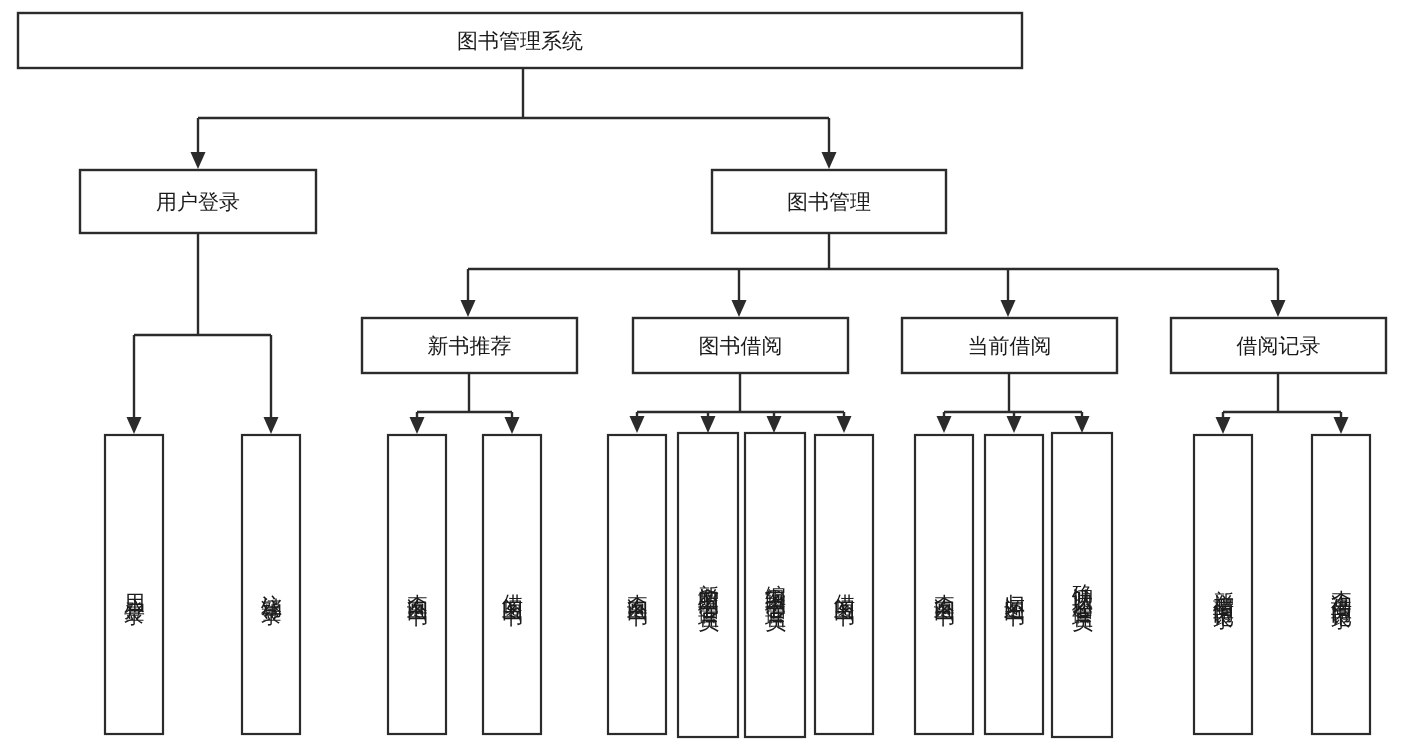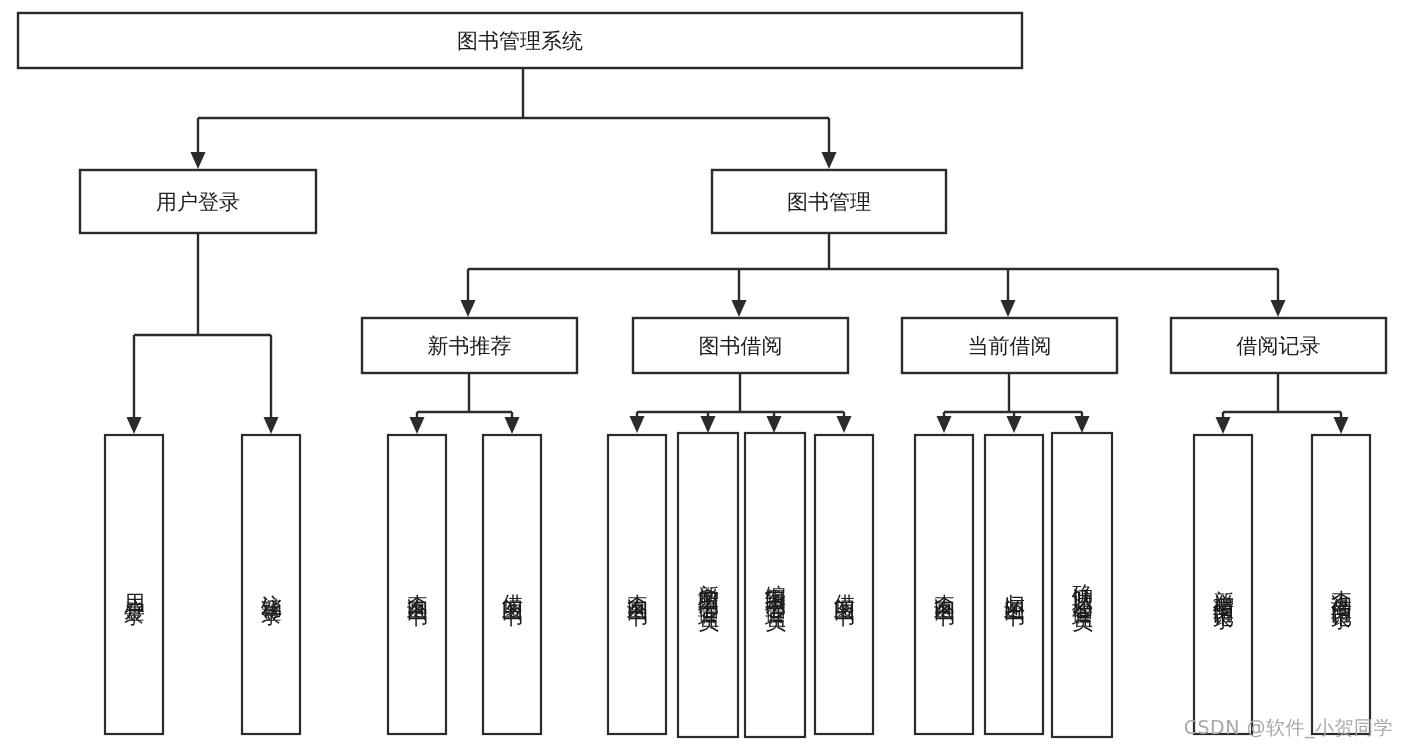--- a/index.html
+++ b/index.html
@@ -230,15 +230,14 @@
         <span class="vlabel-text">确认归还（管理员）</span>
       </div>
       <div class="vlabel-wrap" style="left: 1194px; top: 435px; width: 58px; height: 299px;">
         <span class="vlabel-text">新增借阅记录</span>
       </div>
       <div class="vlabel-wrap" style="left: 1312px; top: 435px; width: 58px; height: 299px;">
         <span class="vlabel-text">查询借阅记录</span>
       </div>
     </div>
 
-  <div class="watermark">CSDN @软件_小贺同学</div>
 
 </div>
 
 </body></html>

